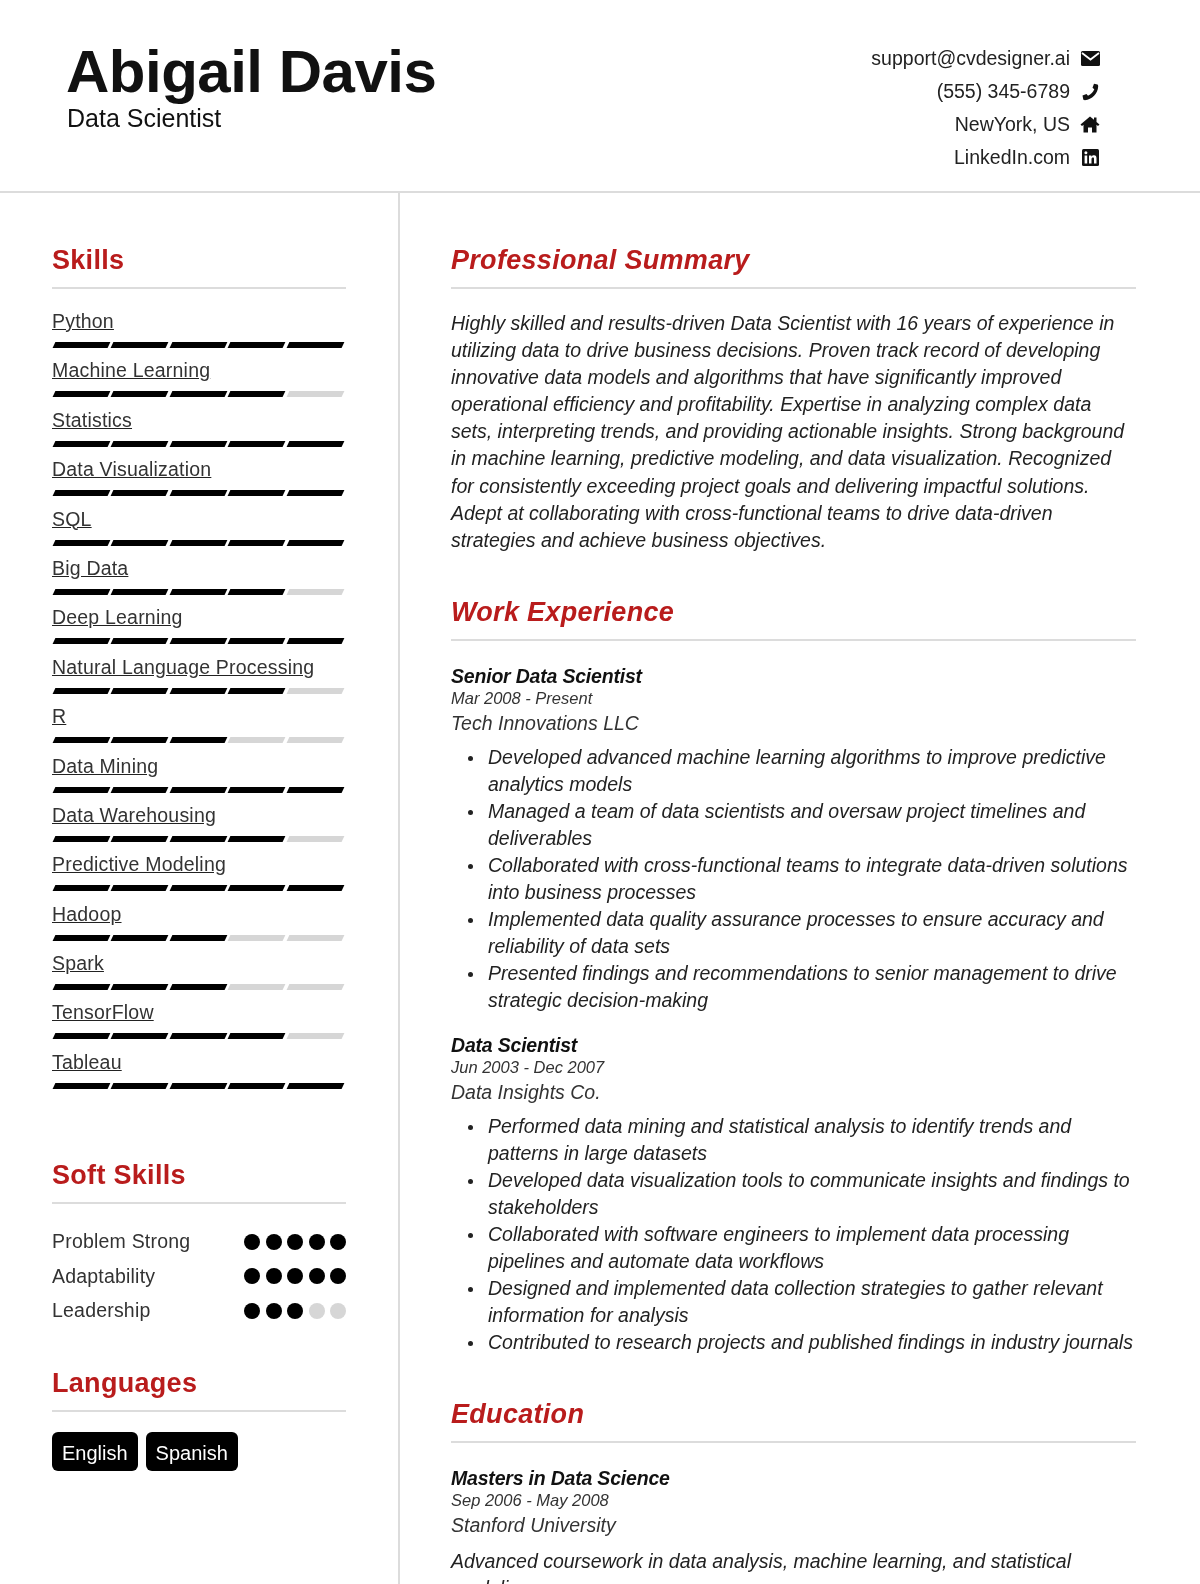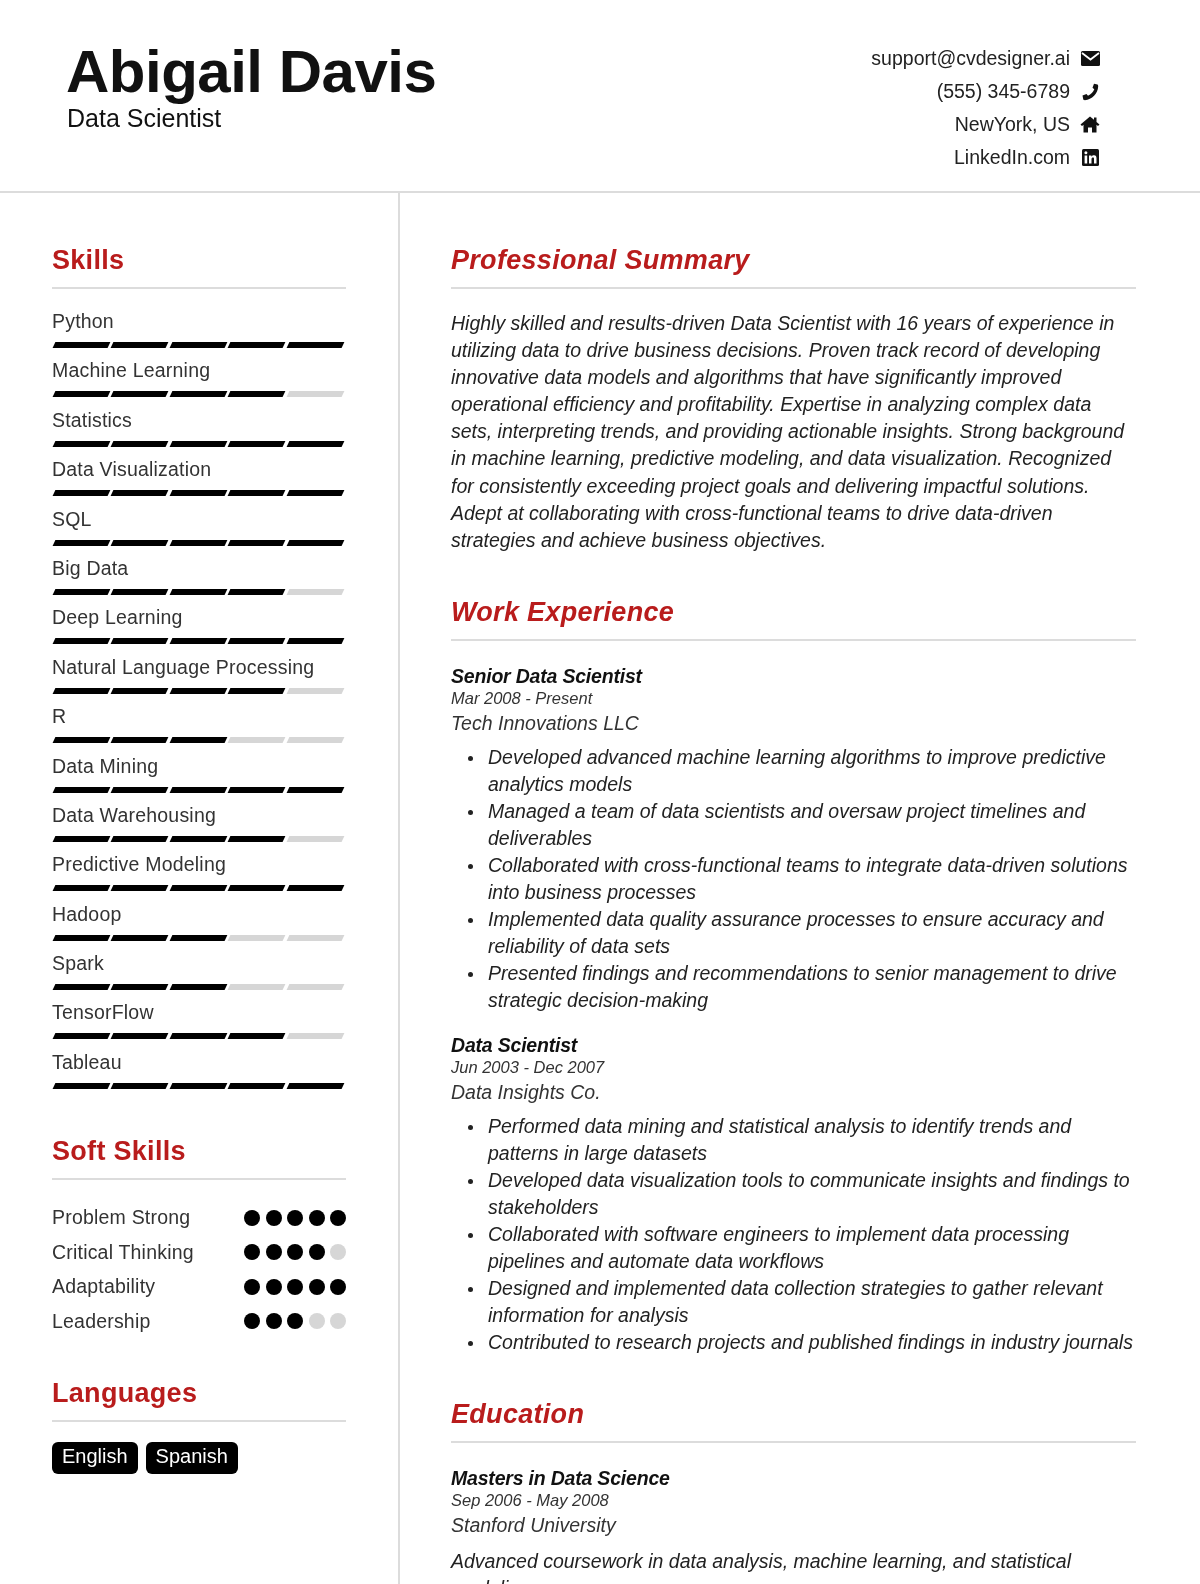--- a/index.html
+++ b/index.html
@@ -19,39 +19,39 @@
   .vdivider { position: absolute; left: 398px; top: 193px; width: 2px; height: 1391px; background: #dcdcdc; }
 
   .left { position: absolute; left: 52px; top: 240px; width: 294px; }
   .right { position: absolute; left: 451px; top: 240px; width: 685px; font-style: italic; }
 
   .section-title { font-size: 27px; font-weight: bold; color: #b91c1c; line-height: 40px; letter-spacing: 0.3px; }
   .section-rule { height: 2px; background: #dcdcdc; margin-top: 7px; }
 
   
   .skills-list { margin-top: 20px; }
-  .skill { height: 49.4px; }
+  .skill { height: 49.4px; text-decoration: underline; }
   .skill-name { font-size: 19.5px; color: #333; line-height: 24px; letter-spacing: 0.2px; }
   .skill-bar { display: flex; margin-top: 9px; margin-left: 2px; }
   .seg { width: 55px; height: 6px; margin-right: 3.5px; transform: skewX(-25deg); background: #000; }
   .seg.off { background: #d6d6d6; }
 
   
-  .soft-section { margin-top: 32px; }
+  .soft-section { margin-top: 56px; }
   .soft-list { margin-top: 20px; }
   .soft-row { display: flex; justify-content: space-between; align-items: center; height: 34.5px; }
   .soft-name { font-size: 19.5px; color: #333; letter-spacing: 0.2px; }
   .dots { display: flex; }
   .dot { width: 16px; height: 16px; border-radius: 50%; background: #000; margin-left: 5.5px; }
   .dot.off { background: #d6d6d6; }
 
   
   .lang-section { margin-top: 35px; }
   .lang-list { display: flex; margin-top: 20px; }
-  .lang-pill { background: #000; color: #fff; font-size: 20px; padding: 2px 10px 6px 10px; border-radius: 6px; margin-right: 8px; line-height: 24px; }
+  .lang-pill { background: #000; color: #fff; font-size: 20px; padding: 9px 10px 6px 10px; border-radius: 6px; margin-right: 8px; line-height: 24px; }
 
   
   .summary-text { margin-top: 21px; font-size: 19.5px; line-height: 27.1px; color: #222; }
 
   .work-section { margin-top: 38px; }
   .job { margin-top: 22px; }
   .job + .job { margin-top: 18px; }
   .job-head { display: flex; justify-content: space-between; align-items: baseline; flex-direction: column; }
   .job-title-r { font-size: 19.5px; font-weight: bold; color: #111; line-height: 26px; letter-spacing: -0.2px; }
   .job-date { font-size: 16.5px; color: #333; }
@@ -288,30 +288,20 @@
           <span class="soft-name">Problem Strong</span>
           <span class="dots">
             <span class="dot"></span>
             <span class="dot"></span>
             <span class="dot"></span>
             <span class="dot"></span>
             <span class="dot"></span>
           </span>
         </div>
         <div class="soft-row">
-          <span class="soft-name">Critical Thinking</span>
-          <span class="dots">
-            <span class="dot"></span>
-            <span class="dot"></span>
-            <span class="dot"></span>
-            <span class="dot"></span>
-            <span class="dot off"></span>
-          </span>
-        </div>
-        <div class="soft-row">
           <span class="soft-name">Adaptability</span>
           <span class="dots">
             <span class="dot"></span>
             <span class="dot"></span>
             <span class="dot"></span>
             <span class="dot"></span>
             <span class="dot"></span>
           </span>
         </div>
         <div class="soft-row">

